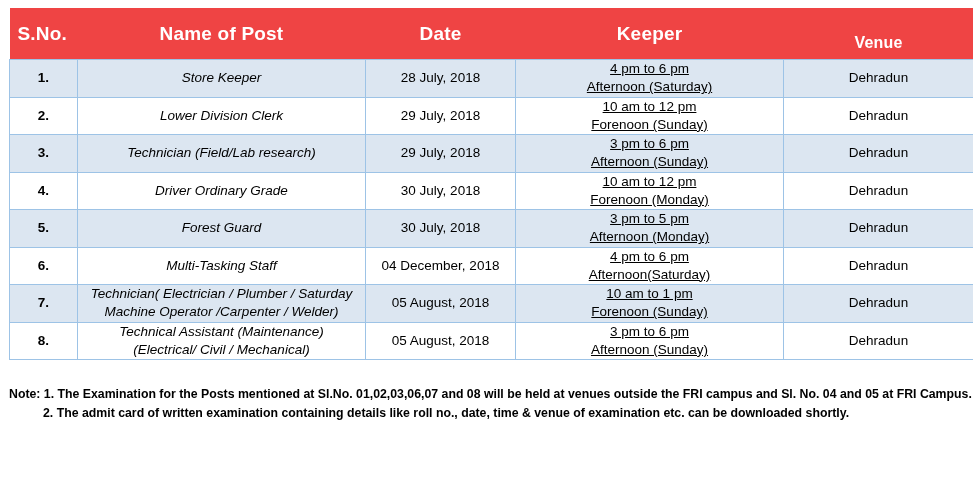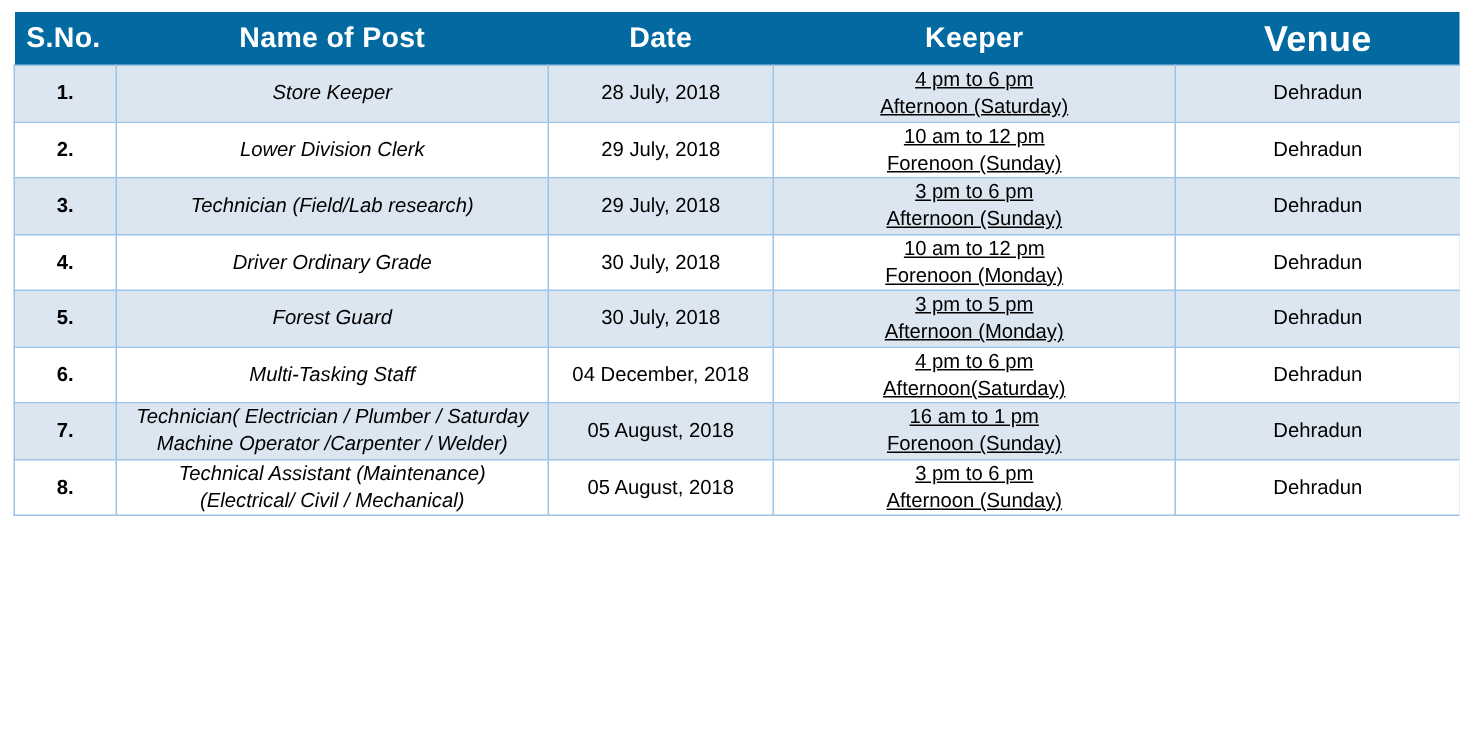--- a/index.html
+++ b/index.html
@@ -9,32 +9,32 @@
       color: #000;
     }
     .sched {
       position: absolute; left: 9px; top: 8px;
       width: 964px;
       border-collapse: collapse;
       table-layout: fixed;
       font-size: 13.5px;
     }
     .sched th {
-      background: #0369a1;
+      background: #ef4444;
       color: #ffffff;
       font-weight: bold;
       font-size: 19px;
       height: 32px;
       padding: 0;
       border: none;
       text-align: center;
       vertical-align: middle;
       letter-spacing: 0.2px;
     }
-    .sched th.venue { font-size: 24px; padding-top: 3px; }
+    .sched th.venue { font-size: 16px; padding-top: 19px; }
     .sched th.sno { text-align: left; padding-left: 8px; }
     .sched td {
       border: 1px solid #9dc3e6;
       text-align: center;
       vertical-align: middle;
       padding: 0 2px;
       height: 36.5px;
       line-height: 18px;
     }
     .sched tr.odd td { background: #dce6f1; }
@@ -143,21 +143,21 @@
       <td>Dehradun</td>
     </tr>
     <tr class="odd">
       <td class="sno">7.</td>
       <td class="post">
           <span>Technician( Electrician / Plumber / Saturday</span>
           <span>Machine Operator /Carpenter / Welder)</span>
         </td>
       <td>05 August, 2018</td>
       <td class="timing">
-          <span>16 am to 1 pm</span>
+          <span>10 am to 1 pm</span>
           <span>Forenoon (Sunday)</span>
         </td>
       <td>Dehradun</td>
     </tr>
     <tr class="even">
       <td class="sno">8.</td>
       <td class="post">
           <span>Technical Assistant (Maintenance)</span>
           <span>(Electrical/ Civil / Mechanical)</span>
         </td>
@@ -165,13 +165,15 @@
       <td class="timing">
           <span>3 pm to 6 pm</span>
           <span>Afternoon (Sunday)</span>
         </td>
       <td>Dehradun</td>
     </tr>
   </tbody>
 </table>
 
 <div class="notes">
+  <div>Note: 1. The Examination for the Posts mentioned at Sl.No. 01,02,03,06,07 and 08 will be held at venues outside the FRI campus and Sl. No. 04 and 05 at FRI Campus.</div>
+  <div class="line2">2. The admit card of written examination containing details like roll no., date, time &amp; venue of examination etc. can be downloaded shortly.</div>
 </div>
 
 </body></html>

